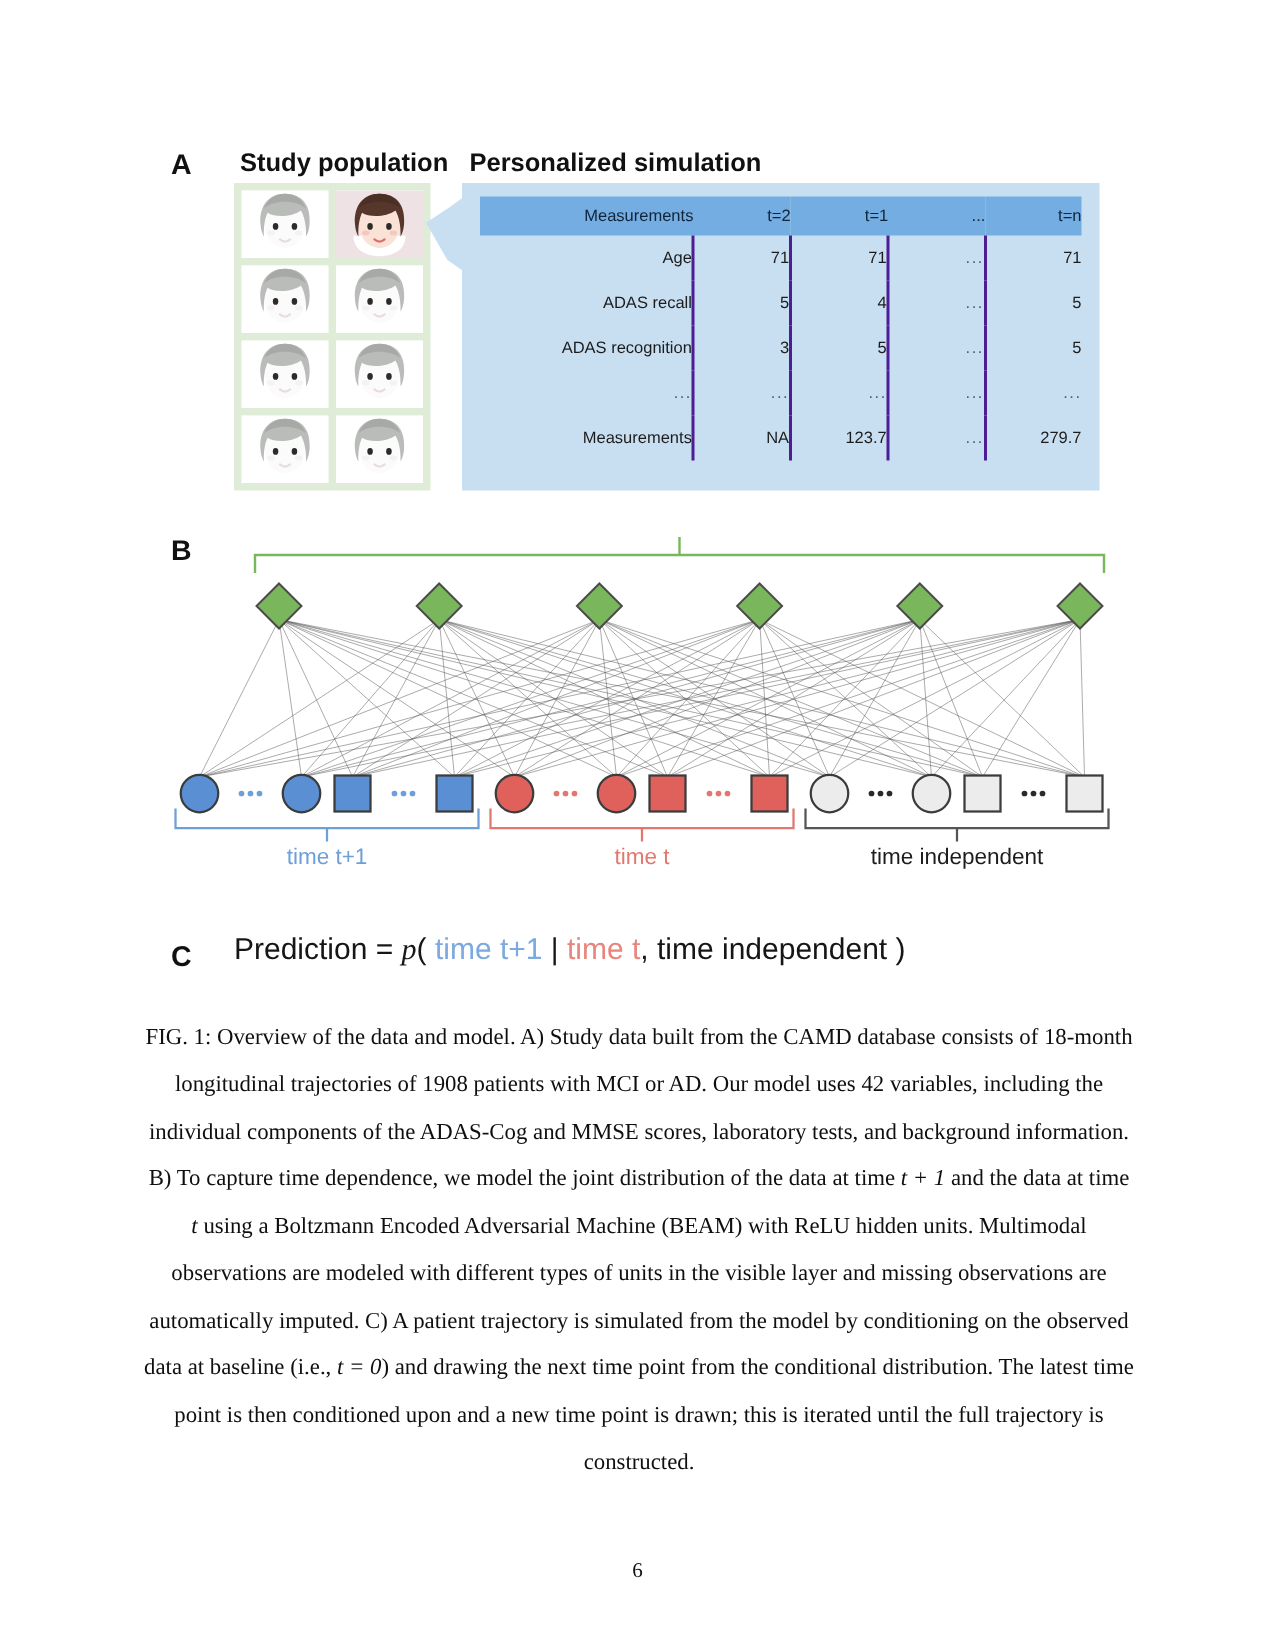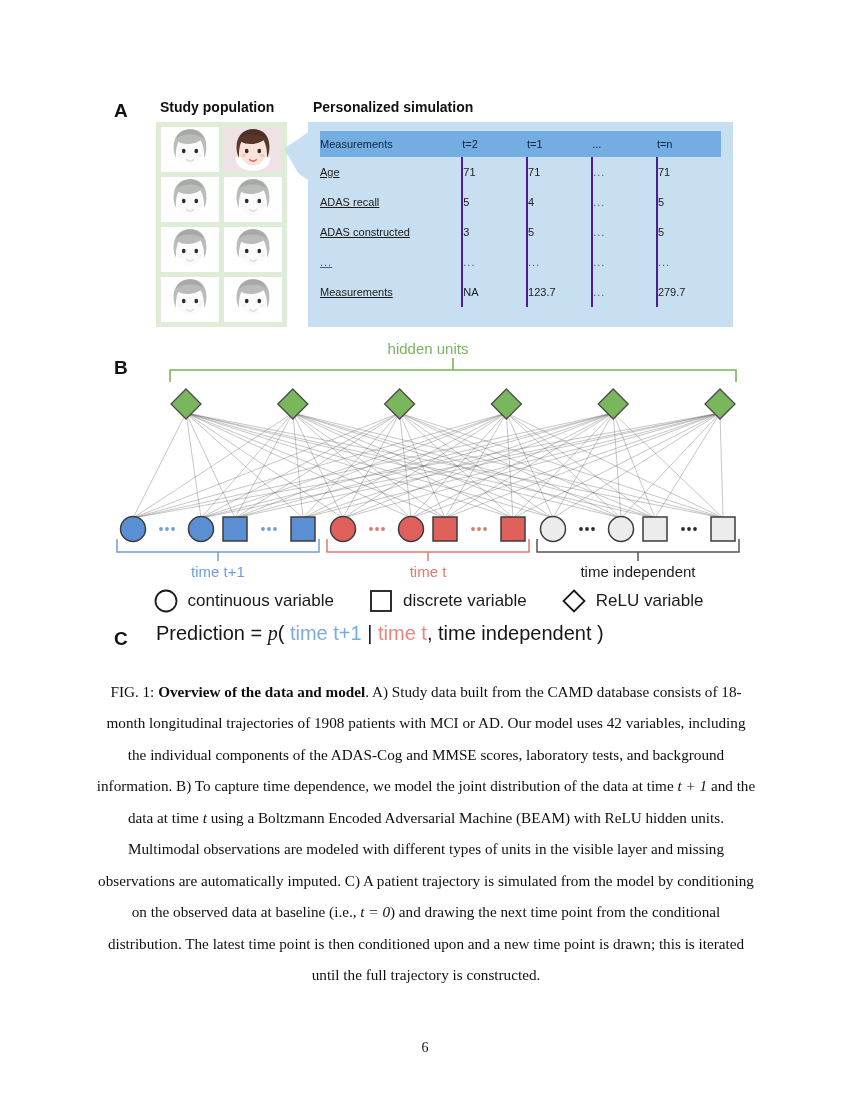--- a/index.html
+++ b/index.html
@@ -27,21 +27,21 @@
   }
 
   
   .panelA { position: relative; height: 248px; }
   .lblA { left: 6px; top: 8px; }
 
   .popTitle, .simTitle {
     position: absolute;
     font-family: "Liberation Sans", sans-serif;
     font-weight: bold;
-    font-size: 14px;
+    font-size: 17px;
     color: #111;
     white-space: nowrap;
   }
   .popTitle { left: 52px; top: 7px; }
   .simTitle { left: 205px; top: 7px; text-align: right; }
 
   .popGrid {
     position: absolute;
     left: 48px; top: 30px;
     width: 131px; height: 205px;
@@ -72,28 +72,28 @@
   .simTable {
     position: absolute;
     left: 12px; top: 9px;
     width: 401px;
     border-collapse: collapse;
     font-family: "Liberation Sans", sans-serif;
     font-size: 11px;
     color: #1c1c1c;
   }
   .simTable th, .simTable td {
-    text-align: left;
+    text-align: right;
     padding: 0;
     height: 30px;
     font-weight: normal;
   }
   .simTable thead th { background: #74ade1; color: #10243a; height: 26px; font-size: 11px; }
   .simTable tbody td { border-left: 2px solid #4c1d95; }
-  .simTable tbody td:first-child { border-left: none; text-decoration: underline; }
+  .simTable tbody td:first-child { border-left: none; }
   .col-meas { width: 143px; }
   .col-t { width: 64px; }
   .ellipsis-cell { letter-spacing: 1px; color: #44607a; }
 
   
   .panelB { position: relative; height: 282px; }
   .lblB { left: 6px; top: 17px; }
 
   .hiddenLabel {
     position: absolute;
@@ -151,21 +151,21 @@
   .caption {
     position: absolute;
     left: 96px; top: 676px;
     width: 660px;
     font-family: "Liberation Serif", serif;
     font-size: 15.2px;
     line-height: 2.07;
     color: #0f0f0f;
     text-align: center;
   }
-  .caption b { font-weight: bold; }
+  .caption b { font-weight: normal; }
   .caption i { font-style: italic; }
 
   .pageNum {
     position: absolute;
     left: 0; right: 0; top: 1040px;
     text-align: center;
     font-family: "Liberation Serif", serif;
     font-size: 14px;
     color: #111;
   }
@@ -319,21 +319,21 @@
                 <td class="col-t ">71</td>
               </tr>
               <tr>
                 <td class="col-meas ">ADAS recall</td>
                 <td class="col-t ">5</td>
                 <td class="col-t ">4</td>
                 <td class="col-t ellipsis-cell">...</td>
                 <td class="col-t ">5</td>
               </tr>
               <tr>
-                <td class="col-meas ">ADAS constructed</td>
+                <td class="col-meas ">ADAS recognition</td>
                 <td class="col-t ">3</td>
                 <td class="col-t ">5</td>
                 <td class="col-t ellipsis-cell">...</td>
                 <td class="col-t ">5</td>
               </tr>
               <tr>
                 <td class="col-meas ellipsis-cell">...</td>
                 <td class="col-t ellipsis-cell">...</td>
                 <td class="col-t ellipsis-cell">...</td>
                 <td class="col-t ellipsis-cell">...</td>
@@ -346,21 +346,20 @@
                 <td class="col-t ellipsis-cell">...</td>
                 <td class="col-t ">279.7</td>
               </tr>
             </tbody>
         </table>
       </div>
     </div>
 
     <div class="panelB">
       <div class="panel-letter lblB">B</div>
-      <div class="hiddenLabel">hidden units</div>
 
       <svg class="netSvg" viewBox="0 0 640 210" id="netSvg">
           <g>
             <line x1="78" y1="55" x2="25" y2="160" stroke="#585858" stroke-width="0.45" opacity="0.75"></line>
             <line x1="78" y1="55" x2="93" y2="160" stroke="#585858" stroke-width="0.45" opacity="0.75"></line>
             <line x1="78" y1="55" x2="127" y2="160" stroke="#585858" stroke-width="0.45" opacity="0.75"></line>
             <line x1="78" y1="55" x2="195" y2="160" stroke="#585858" stroke-width="0.45" opacity="0.75"></line>
             <line x1="78" y1="55" x2="235" y2="160" stroke="#585858" stroke-width="0.45" opacity="0.75"></line>
             <line x1="78" y1="55" x2="303" y2="160" stroke="#585858" stroke-width="0.45" opacity="0.75"></line>
             <line x1="78" y1="55" x2="337" y2="160" stroke="#585858" stroke-width="0.45" opacity="0.75"></line>
@@ -489,40 +488,20 @@
             <path d="M 219 3 L 219 16 L 421 16 L 421 3" fill="none" stroke="#e2776f" stroke-width="1.5"></path>
             <line x1="320" y1="16" x2="320" y2="25" stroke="#e2776f" stroke-width="1.5"></line>
             <path d="M 429 3 L 429 16 L 631 16 L 631 3" fill="none" stroke="#555555" stroke-width="1.5"></path>
             <line x1="530" y1="16" x2="530" y2="25" stroke="#555555" stroke-width="1.5"></line>
           </svg>
         <div class="grpLabel blue" id="gl0" style="left: 12px; width: 196px; top: 27px;">time t+1</div>
         <div class="grpLabel red" id="gl1" style="left: 222px; width: 196px; top: 27px;">time t</div>
         <div class="grpLabel black" id="gl2" style="left: 432px; width: 196px; top: 27px;">time independent</div>
       </div>
 
-      <div class="legendRow">
-        <div class="legendItem">
-          <svg width="26" height="26" viewBox="0 0 26 26">
-            <circle cx="13" cy="13" r="10.5" fill="none" stroke="#1a1a1a" stroke-width="1.8"></circle>
-          </svg>
-          <span class="txt">continuous variable</span>
-        </div>
-        <div class="legendItem">
-          <svg width="26" height="26" viewBox="0 0 26 26">
-            <rect x="3" y="3" width="20" height="20" fill="none" stroke="#1a1a1a" stroke-width="1.8"></rect>
-          </svg>
-          <span class="txt">discrete variable</span>
-        </div>
-        <div class="legendItem">
-          <svg width="26" height="26" viewBox="0 0 26 26">
-            <polygon points="13,2.5 23.5,13 13,23.5 2.5,13" fill="none" stroke="#1a1a1a" stroke-width="1.8"></polygon>
-          </svg>
-          <span class="txt">ReLU variable</span>
-        </div>
-      </div>
     </div>
 
     <div class="panelC">
       <div class="panel-letter lblC">C</div>
       <div class="predLine">
         <span>Prediction = </span><span class="it">p</span><span>( </span><span class="b">time t+1</span><span> | </span><span class="r">time t</span><span>, </span><span>time independent</span><span> )</span>
       </div>
     </div>
   </div>
 

